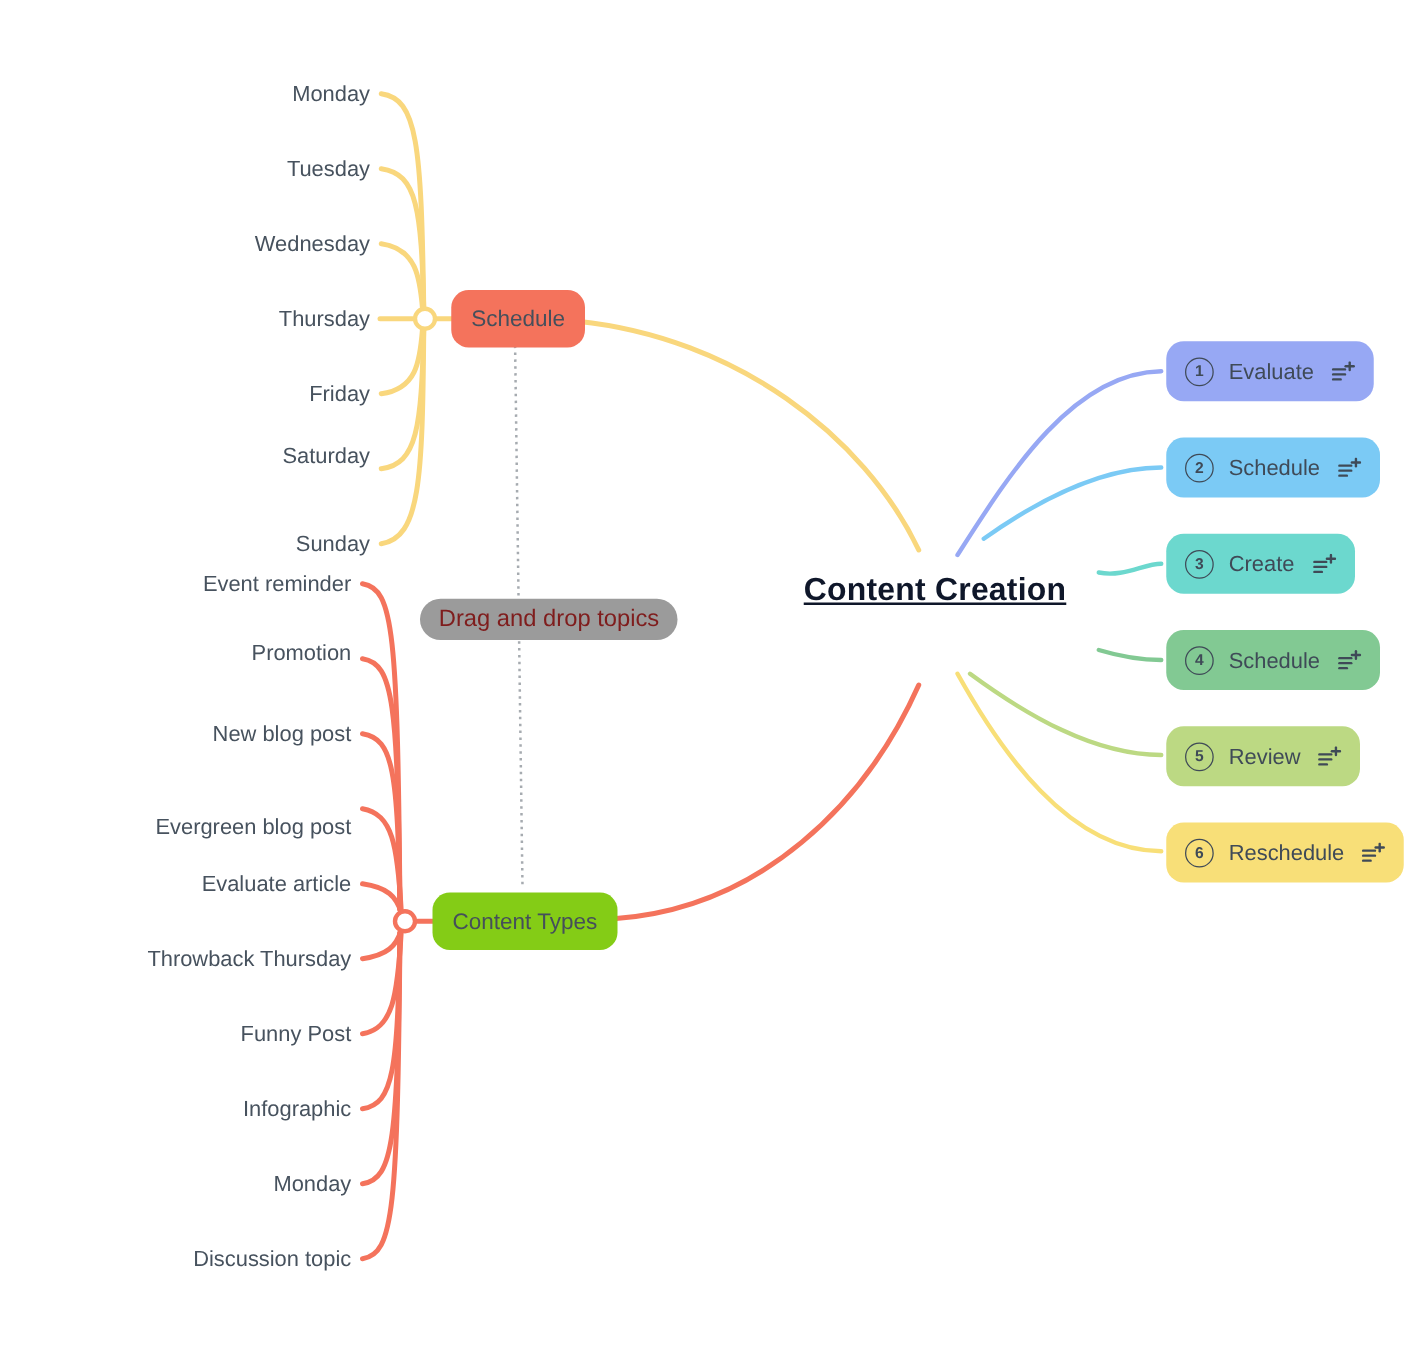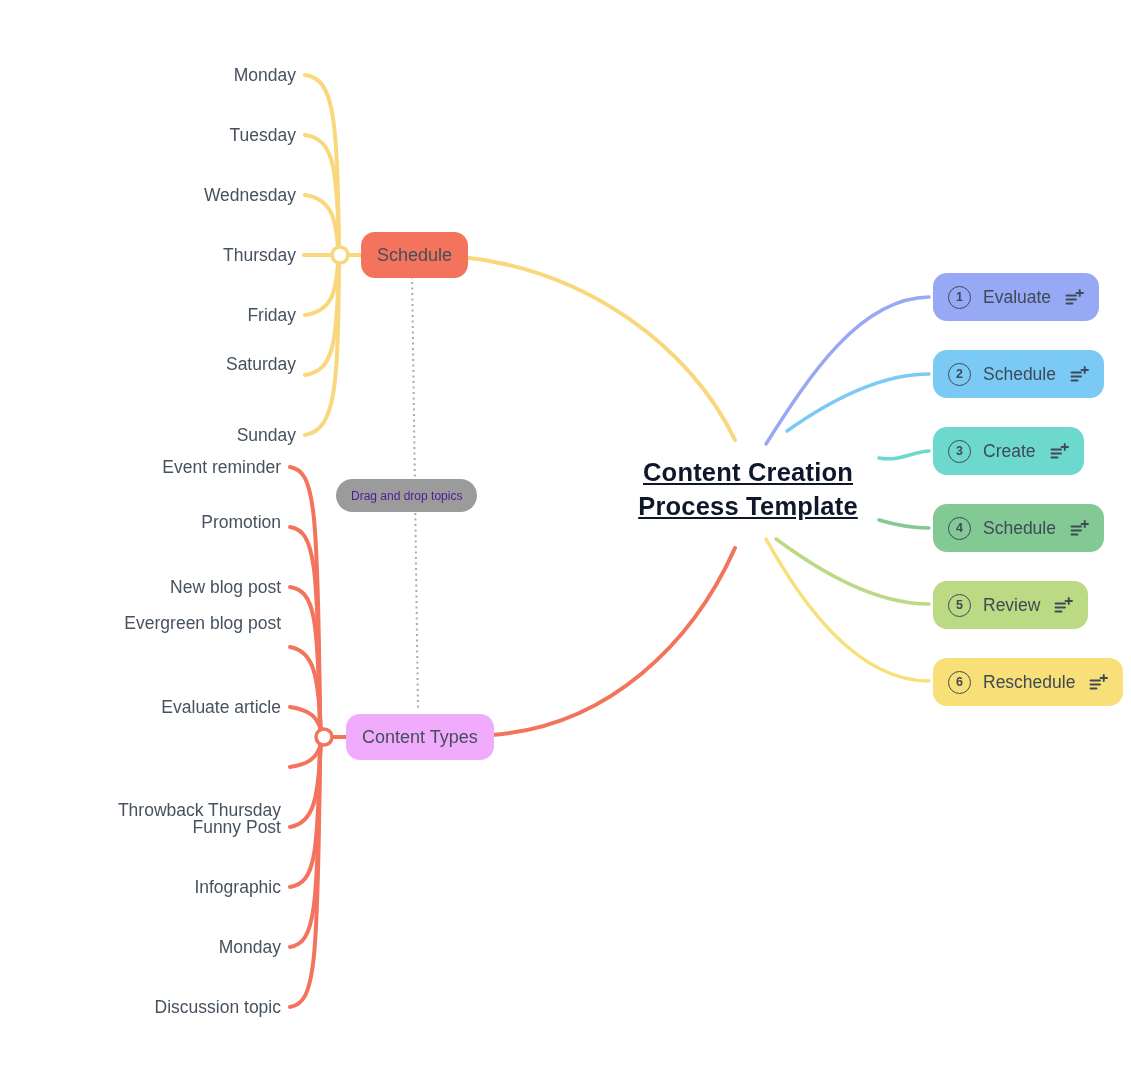--- a/index.html
+++ b/index.html
@@ -29,21 +29,21 @@
     display:flex;align-items:center;justify-content:center;
     font-size:12.5px;font-weight:bold;flex:0 0 auto;
   }
   .step-icon{display:flex;align-items:center;flex:0 0 auto;margin-left:2px;}
   #root-title{
     position:absolute;z-index:3;left:500px;top:456px;width:410px;text-align:center;
     font-size:25.5px;font-weight:bold;color:#0f172a;line-height:33.5px;letter-spacing:.2px;text-decoration:underline;
   }
   #tooltip{
     position:absolute;z-index:4;left:293px;top:479px;height:33px;border-radius:16.5px;
-    background:#9b9b9b;color:#4c1d95;font-size:12px;display:flex;align-items:center;
+    background:#9b9b9b;color:#7f1d1d;font-size:19px;display:flex;align-items:center;
     padding:0 15px;white-space:nowrap;text-align:right;
   }
 </style>
 </head>
 <body>
 
 <div id="canvas">
 
   <svg id="lines" width="1131" height="1083" viewBox="0 0 1131 1083">
 
@@ -92,42 +92,41 @@
   <div class="child-label day" style="top:123px">Tuesday</div>
   <div class="child-label day" style="top:183px">Wednesday</div>
   <div class="child-label day" style="top:243px">Thursday</div>
   <div class="child-label day" style="top:303px">Friday</div>
   <div class="child-label day" style="top:352px">Saturday</div>
   <div class="child-label day" style="top:423px">Sunday</div>
 
   <div class="child-label ctype" style="top:455px">Event reminder</div>
   <div class="child-label ctype" style="top:510px">Promotion</div>
   <div class="child-label ctype" style="top:575px">New blog post</div>
-  <div class="child-label ctype" style="top:611px">Evergreen blog post</div>
+  <div class="child-label ctype" style="top:649px">Evergreen blog post</div>
   <div class="child-label ctype" style="top:695px">Evaluate article</div>
-  <div class="child-label ctype" style="top:798px">Throwback Thursday</div>
+  <div class="child-label ctype" style="top:755px">Throwback Thursday</div>
   <div class="child-label ctype" style="top:815px">Funny Post</div>
   <div class="child-label ctype" style="top:875px">Infographic</div>
   <div class="child-label ctype" style="top:935px">Monday</div>
   <div class="child-label ctype" style="top:995px">Discussion topic</div>
 
   <div class="topic-node" style="left:318px;top:232px;background:#f4735c">
     <span>Schedule</span>
   </div>
-  <div class="topic-node" style="left:303px;top:714px;background:#f0abfc">
+  <div class="topic-node" style="left:303px;top:714px;background:#84cc16">
     <span>Content Types</span>
   </div>
 
   <div id="tooltip">
     <span>Drag and drop topics</span>
   </div>
 
   <div id="root-title">
     <div>Content Creation</div>
-    <div>Process Template</div>
   </div>
 
   <div class="step-node" style="top:273px;background:#97a8f4">
     <span class="circle-num">1</span>
     <span>Evaluate</span>
     <span class="step-icon">
       <svg width="19" height="17" viewBox="0 0 19 17">
           <g stroke="#3f4a57" stroke-width="1.9" stroke-linecap="round" fill="none">
             <path d="M1.5 6.5 H11"></path>
             <path d="M1.5 10.5 H11"></path>

